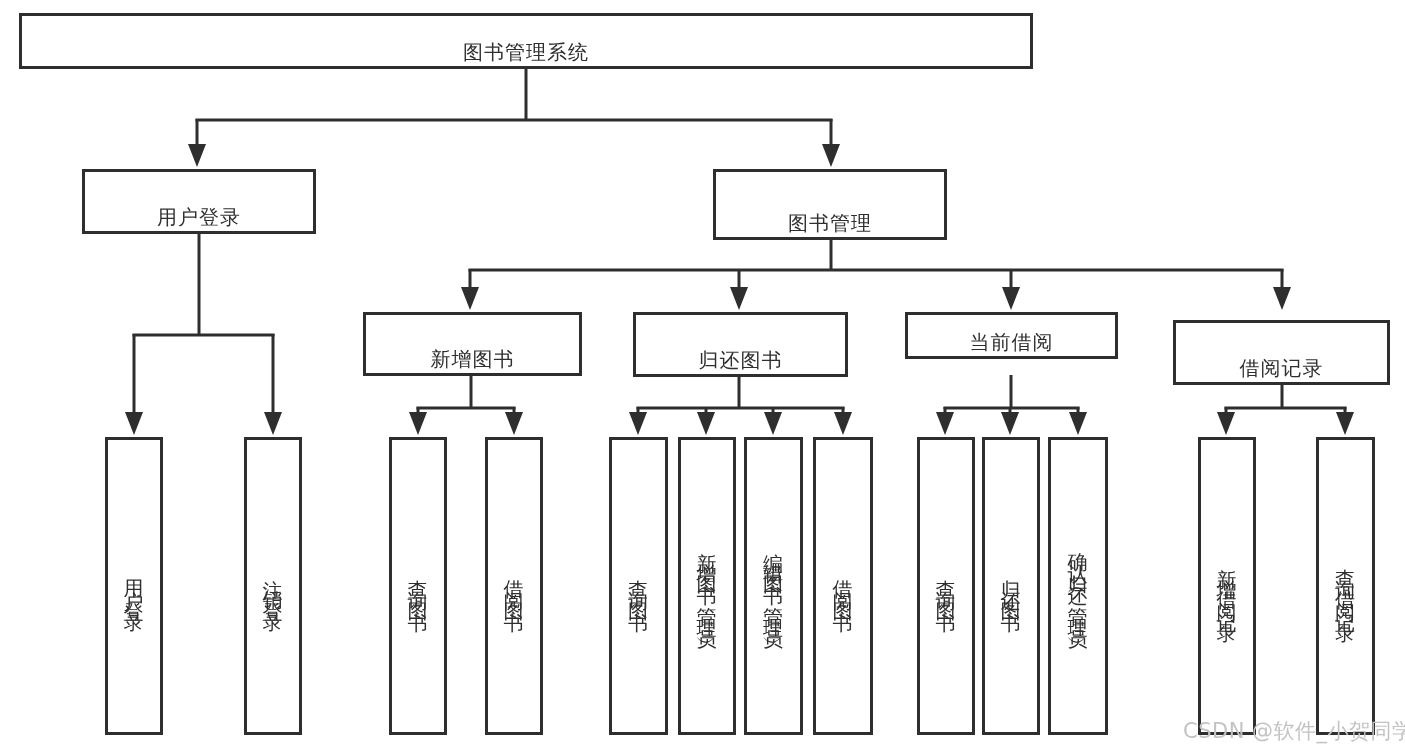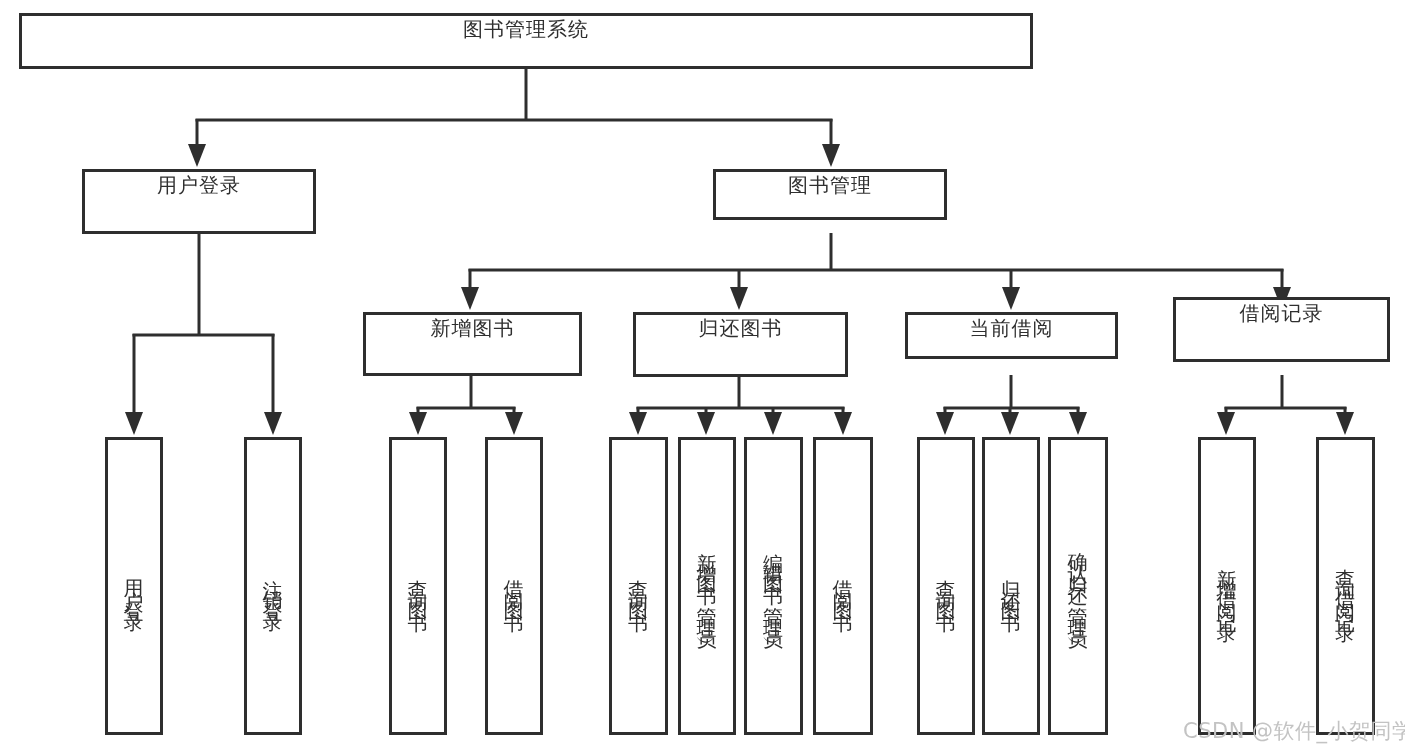--- a/index.html
+++ b/index.html
@@ -18,21 +18,21 @@
     width: 1405px; height: 747px;
   }
   .connectors line { stroke: #2e2e2e; stroke-width: 3; }
   .connectors path { fill: #2e2e2e; stroke: none; }
   .hbox {
     position: absolute;
     box-sizing: border-box;
     background: #ffffff;
     border: 3px solid #2e2e2e;
     display: flex;
-    align-items: flex-start;
+    align-items: flex-end;
     justify-content: center;
     font-size: 20px;
     letter-spacing: 1px;
     white-space: nowrap;
   }
   .vbox {
     position: absolute;
     box-sizing: border-box;
     background: #ffffff;
     border: 3px solid #2e2e2e;
@@ -127,34 +127,34 @@
     <path d="M1345,435 L1336,412 L1354,412 Z"></path>
   </svg>
 
   <div class="hbox" style="left:19px;top:13px;width:1014px;height:56px">
     <span>图书管理系统</span>
   </div>
 
   <div class="hbox" style="left:82px;top:169px;width:234px;height:65px">
     <span>用户登录</span>
   </div>
-  <div class="hbox" style="left:713px;top:169px;width:234px;height:51px">
+  <div class="hbox" style="left:713px;top:169px;width:234px;height:71px">
     <span>图书管理</span>
   </div>
 
   <div class="hbox" style="left:363px;top:312px;width:219px;height:64px">
     <span>新增图书</span>
   </div>
   <div class="hbox" style="left:633px;top:312px;width:215px;height:65px">
     <span>归还图书</span>
   </div>
   <div class="hbox" style="left:905px;top:312px;width:213px;height:47px">
     <span>当前借阅</span>
   </div>
-  <div class="hbox" style="left:1173px;top:297px;width:217px;height:65px">
+  <div class="hbox" style="left:1173px;top:320px;width:217px;height:65px">
     <span>借阅记录</span>
   </div>
 
   <div class="vbox" style="left:105px;width:58px">
     <span class="vtext">用户登录</span>
   </div>
   <div class="vbox" style="left:244px;width:58px">
     <span class="vtext">注销登录</span>
   </div>
 

